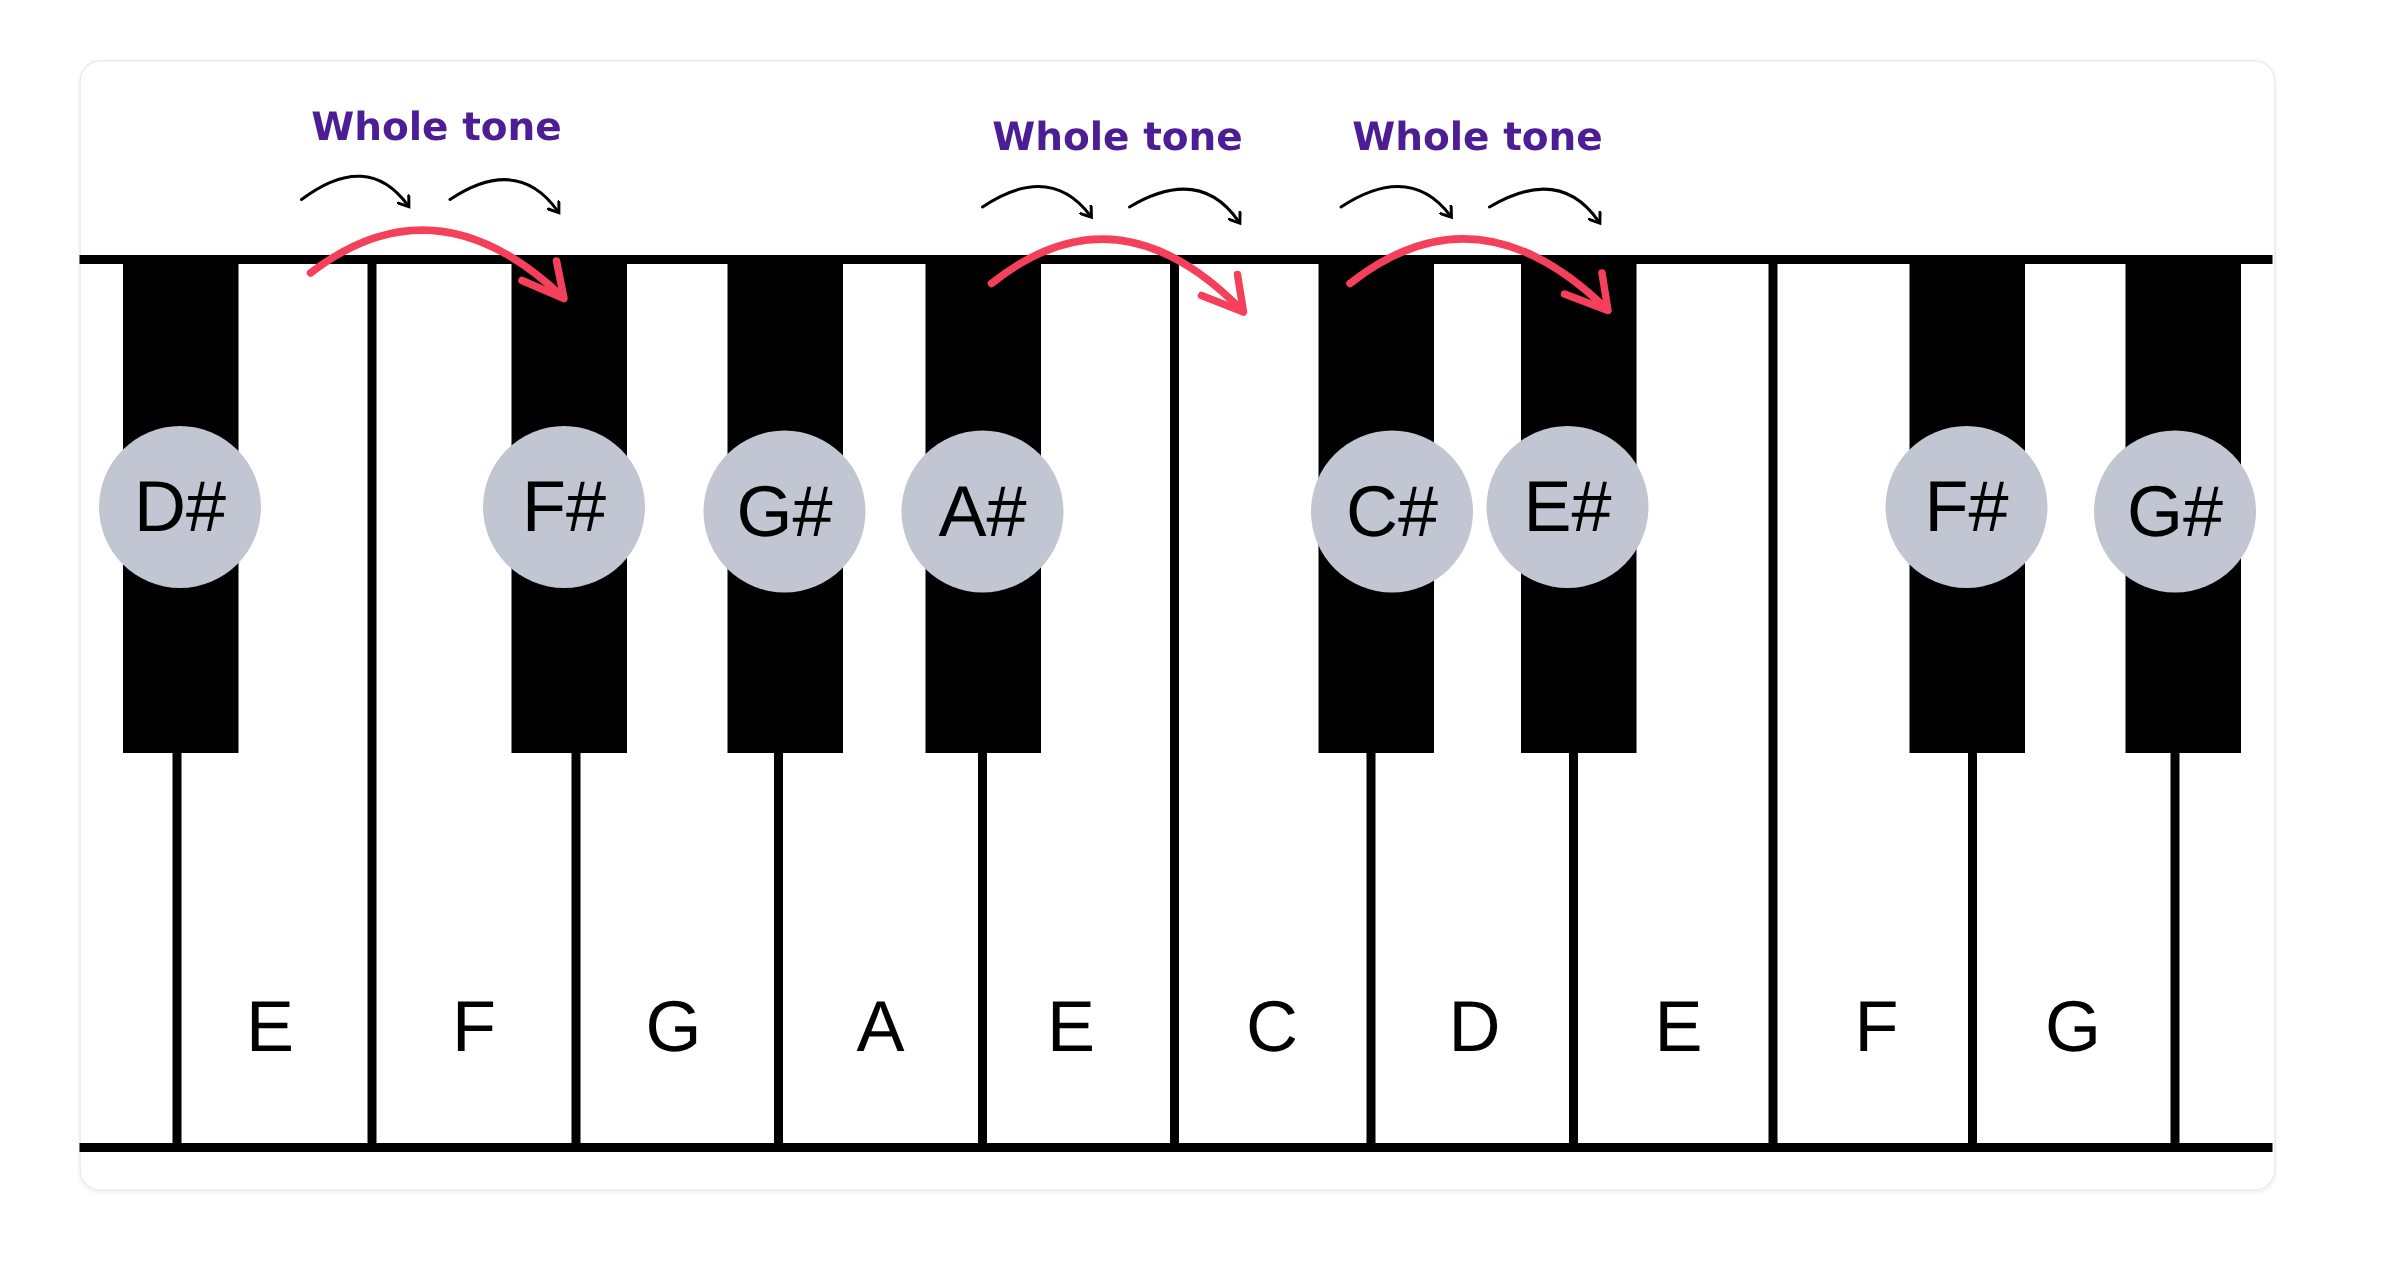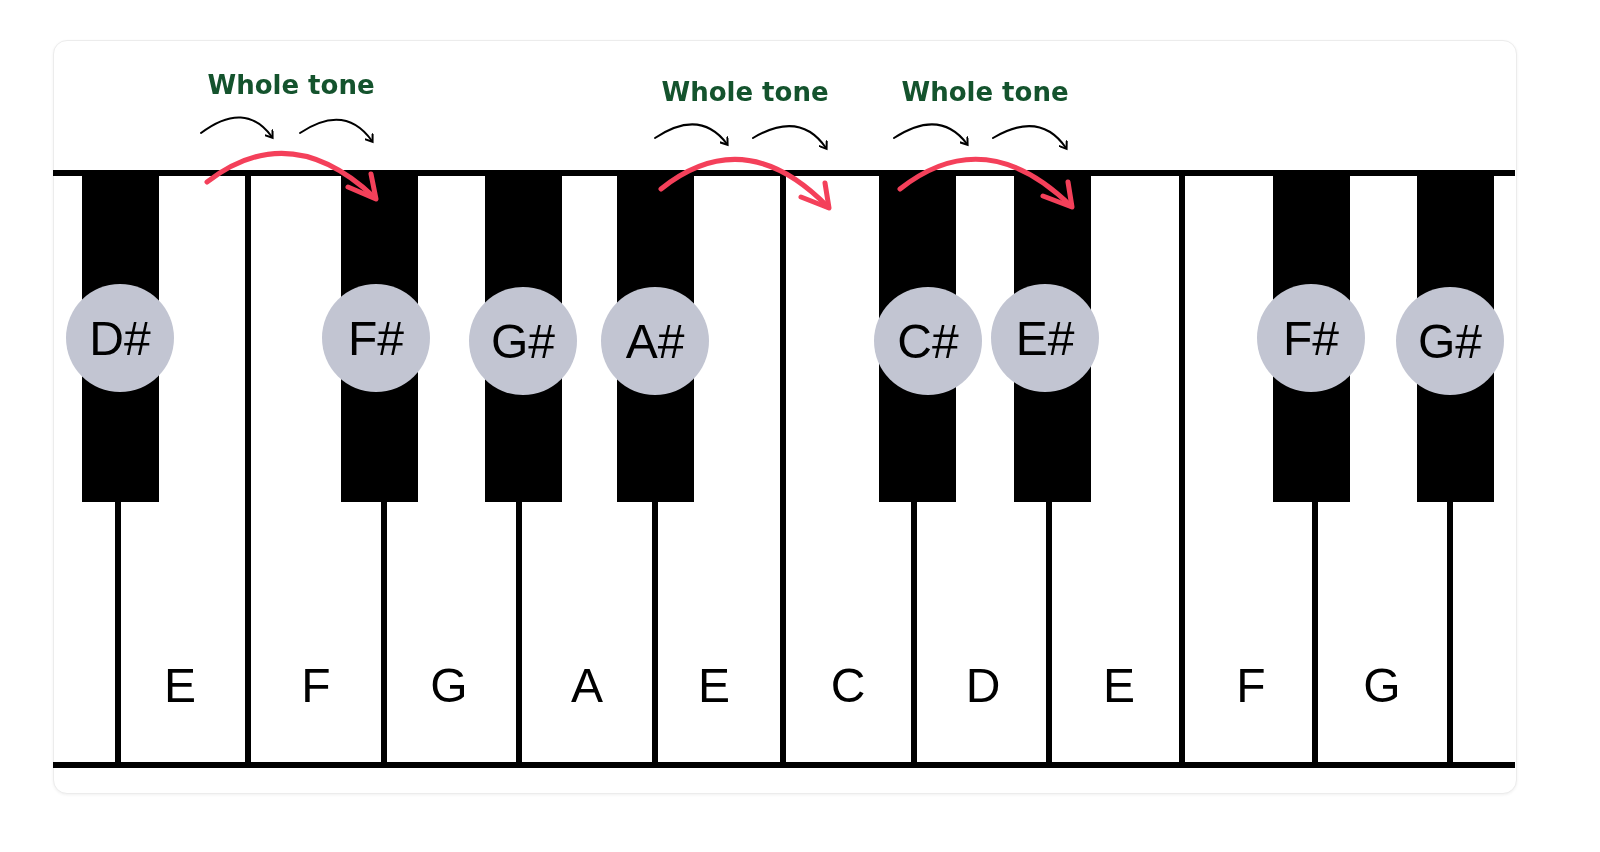--- a/index.html
+++ b/index.html
@@ -38,21 +38,21 @@
     display: flex; align-items: center; justify-content: center;
     font-family: "Liberation Sans", sans-serif;
     font-size: 48px;
     color: #000;
   }
   .tone-label {
     position: absolute;
     font-family: "DejaVu Sans", sans-serif;
     font-weight: bold;
     font-size: 26px;
-    color: #14532d;
+    color: #4c1d95;
     transform: translateX(-50%);
     white-space: nowrap;
   }
 </style>
 </head>
 <body>
 
 <div class="card"></div>
 
 <svg class="layer" viewBox="0 0 1600 852" xmlns="http://www.w3.org/2000/svg">

